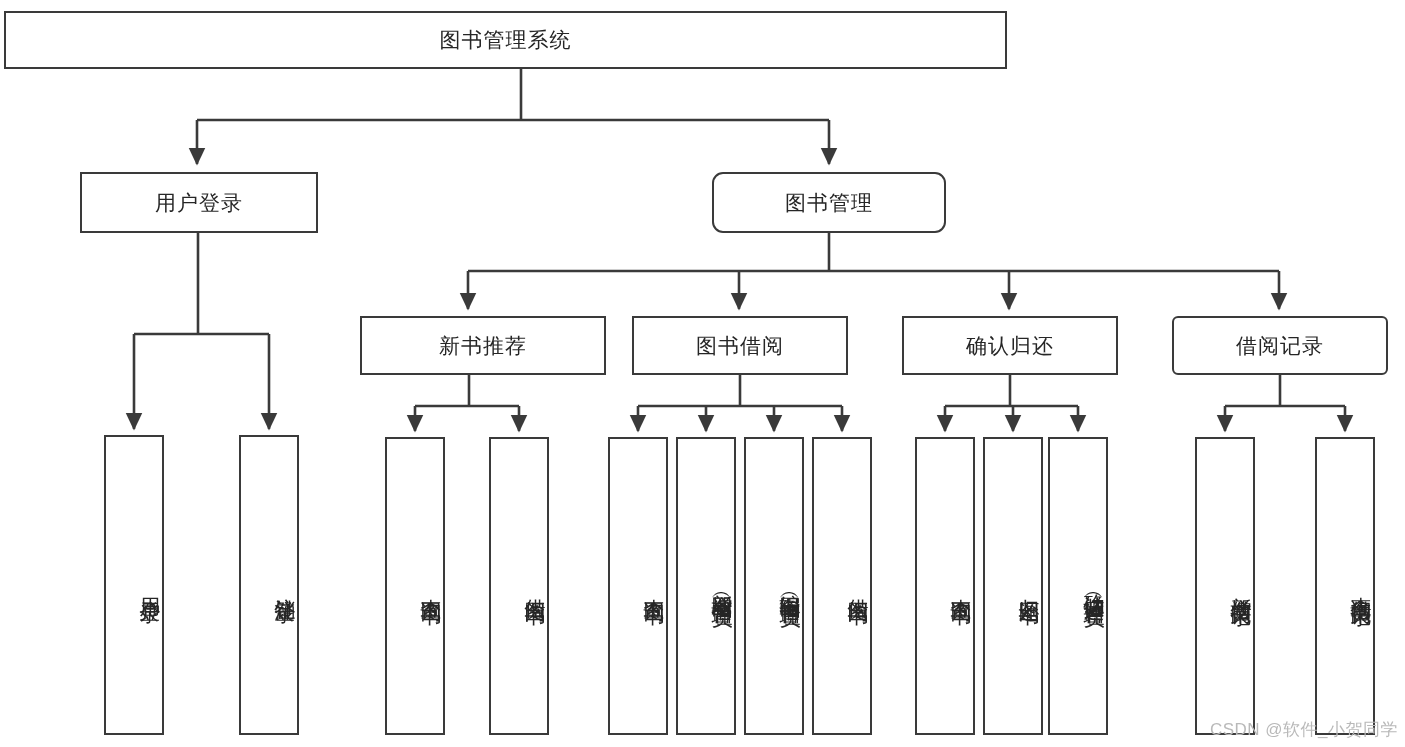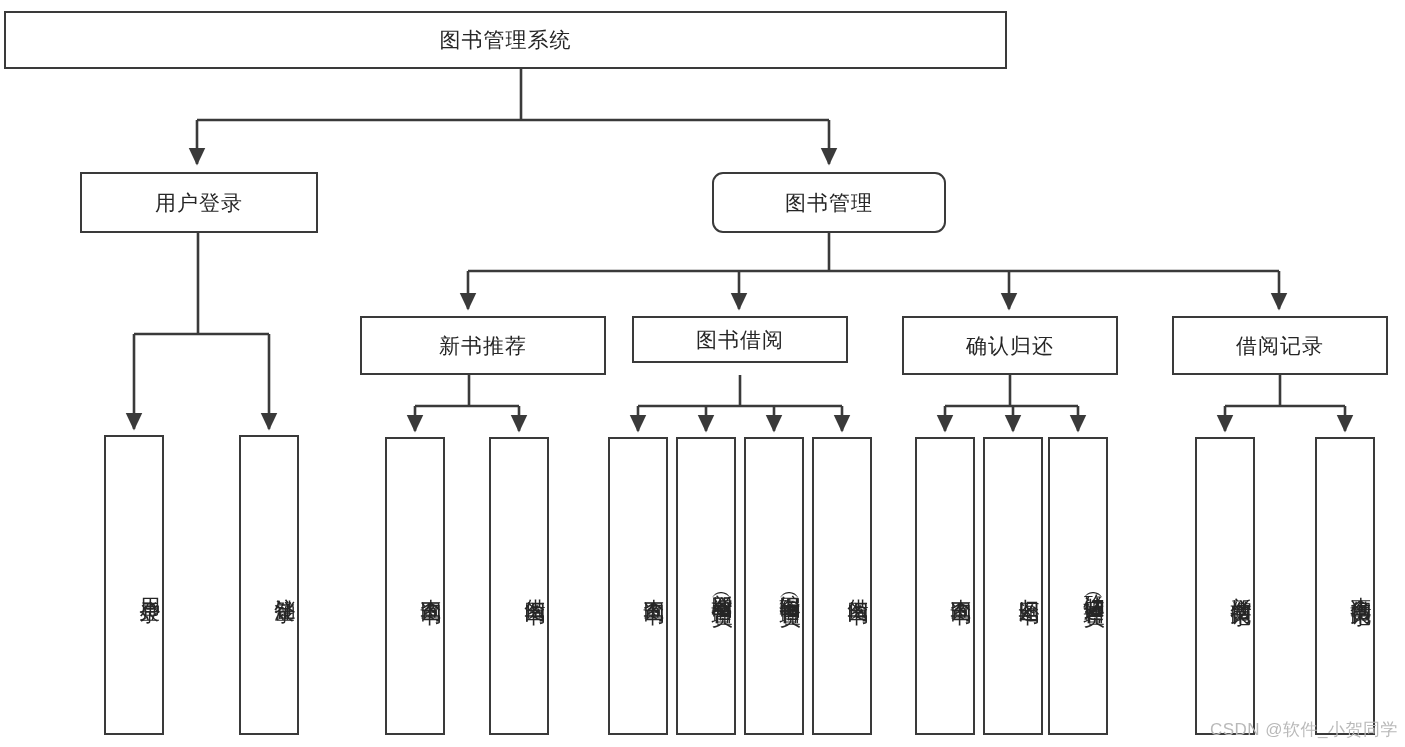--- a/index.html
+++ b/index.html
@@ -128,27 +128,27 @@
   <div class="node horiz" style="left:80px; top:172px; width:238px; height:61px;">
     <span>用户登录</span>
   </div>
   <div class="node horiz" style="left:712px; top:172px; width:234px; height:61px;border-radius:11px;">
     <span>图书管理</span>
   </div>
 
   <div class="node horiz" style="left:360px; top:316px; width:246px; height:59px;">
     <span>新书推荐</span>
   </div>
-  <div class="node horiz" style="left:632px; top:316px; width:216px; height:47px;justify-content:center;">
+  <div class="node horiz" style="left:632px; top:316px; width:216px; height:59px;justify-content:center;">
     <span>图书借阅</span>
   </div>
   <div class="node horiz" style="left:902px; top:316px; width:216px; height:59px;">
     <span>确认归还</span>
   </div>
-  <div class="node horiz" style="left:1172px; top:316px; width:216px; height:59px;">
+  <div class="node horiz" style="left:1172px; top:316px; width:216px; height:59px;border-radius:6px;">
     <span>借阅记录</span>
   </div>
 
   <div class="node vert" style="left:104px; top:435px; width:60px; height:300px;">
     <span>用户登录</span>
   </div>
   <div class="node vert" style="left:239px; top:435px; width:60px; height:300px;">
     <span>注销登录</span>
   </div>
 

